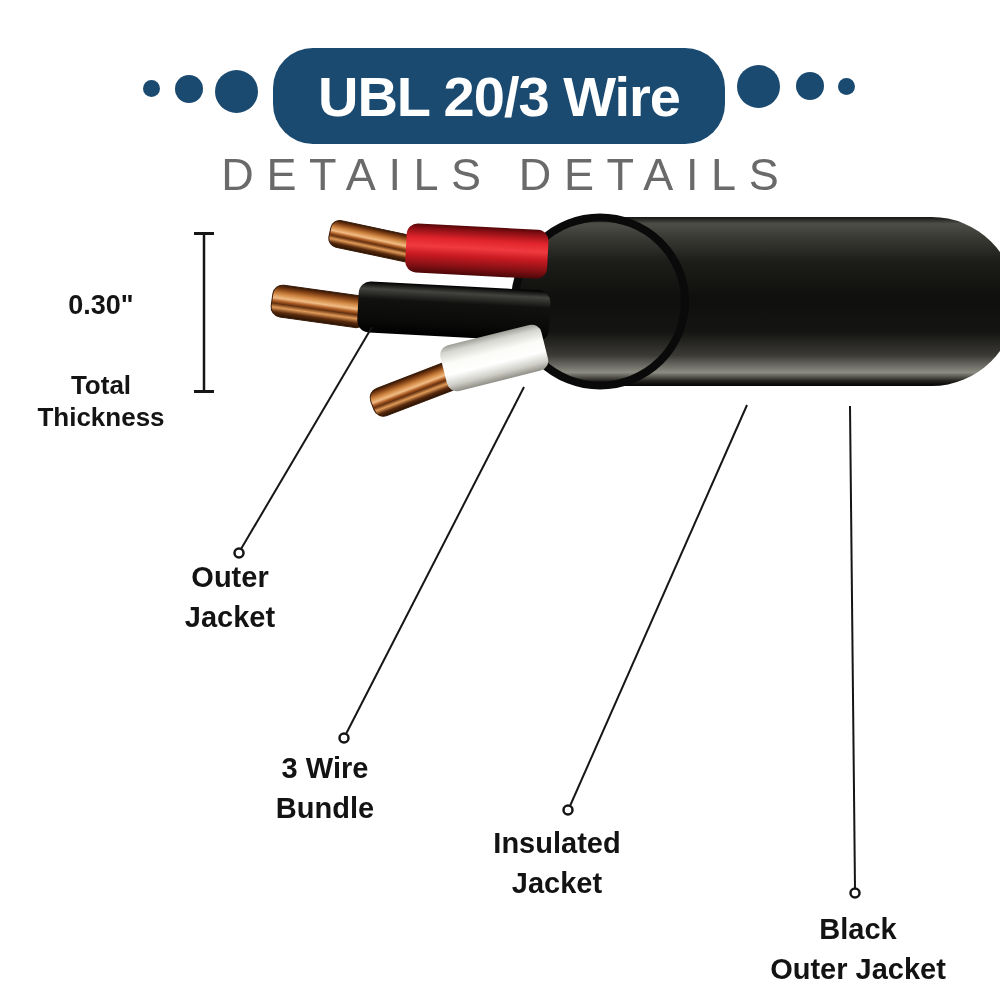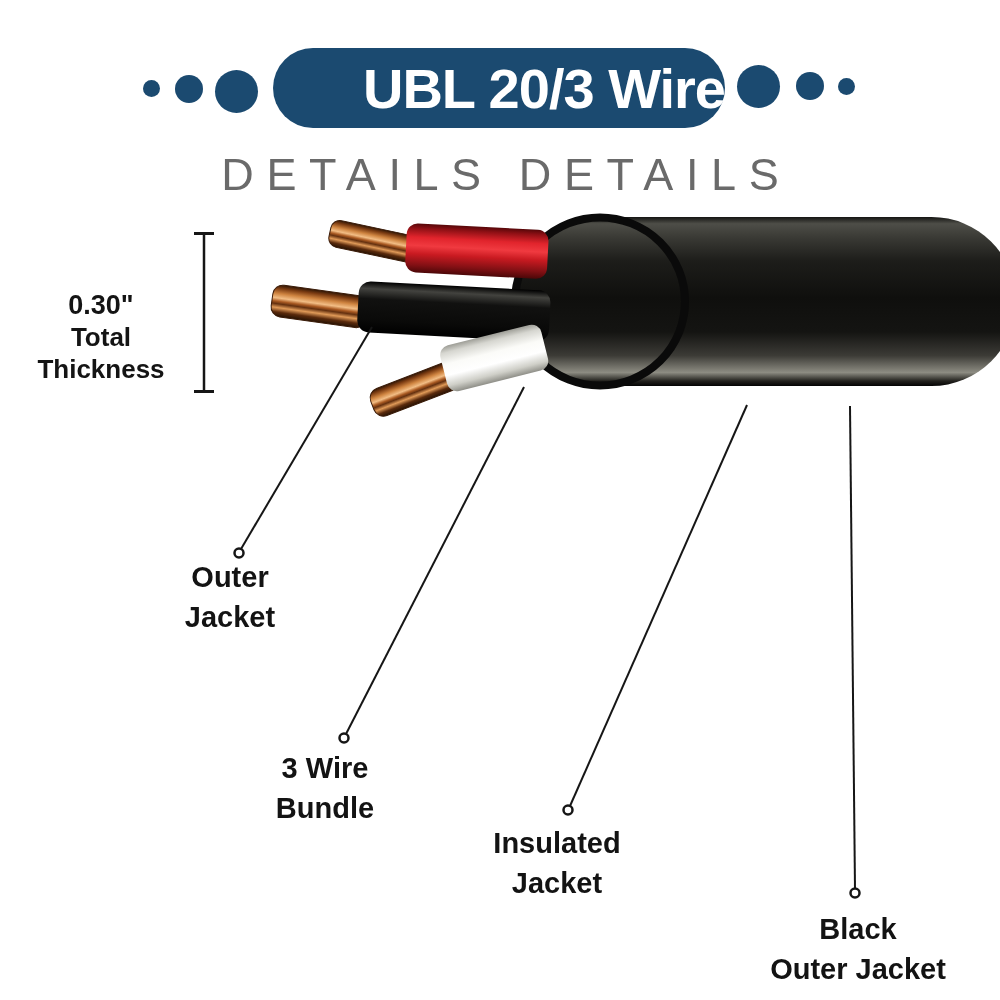--- a/index.html
+++ b/index.html
@@ -2,23 +2,23 @@
 <html><head>
 <meta charset="utf-8">
 <style>
   html,body{margin:0;padding:0;background:#fff;}
   .canvas{
     position:relative;width:1000px;height:1000px;background:#ffffff;overflow:hidden;
     font-family:"Liberation Sans",sans-serif;color:#141414;
   }
   
   .title-pill{
-    position:absolute;left:273px;top:48px;width:452px;height:80px;
+    position:absolute;left:273px;top:48px;width:452px;height:96px;
     background:#1b4a70;border-radius:40px;
-    display:flex;align-items:center;justify-content:flex-end;
+    display:flex;align-items:center;justify-content:center;
   }
   .title-pill .title{
     color:#ffffff;font-size:56px;font-weight:bold;letter-spacing:-1px;white-space:nowrap;
   }
   .dot{position:absolute;background:#1b4a70;border-radius:50%;}
   .dot.d1{left:143px;top:80px;width:17px;height:17px;}
   .dot.d2{left:175px;top:75px;width:28px;height:28px;}
   .dot.d3{left:215px;top:70px;width:43px;height:43px;}
   .dot.d4{left:737px;top:65px;width:43px;height:43px;}
   .dot.d5{left:796px;top:72px;width:28px;height:28px;}
@@ -27,21 +27,21 @@
     position:absolute;left:0;top:149px;width:1000px;text-align:center;
     font-size:45px;font-weight:400;color:#6a6a6a;letter-spacing:0.28em;text-indent:0.28em;
     white-space:nowrap;
   }
   
   .measure-text{
     position:absolute;left:8px;top:289px;width:186px;text-align:center;
     font-weight:bold;line-height:32px;
   }
   .measure-text .mv{font-size:27px;display:block;}
-  .measure-text .ml{font-size:26px;display:block;}
+  .measure-text .ml{font-size:26px;display:block;margin-top:48px;}
   
   .diagram-svg{position:absolute;left:0;top:0;width:1000px;height:1000px;}
   
   .callout{
     position:absolute;text-align:center;font-weight:bold;font-size:29px;line-height:40px;
     color:#131313;
   }
   .callout span{display:block;}
   .co-copper{left:130px;top:557px;width:200px;}
   .co-bundle{left:225px;top:748px;width:200px;}

